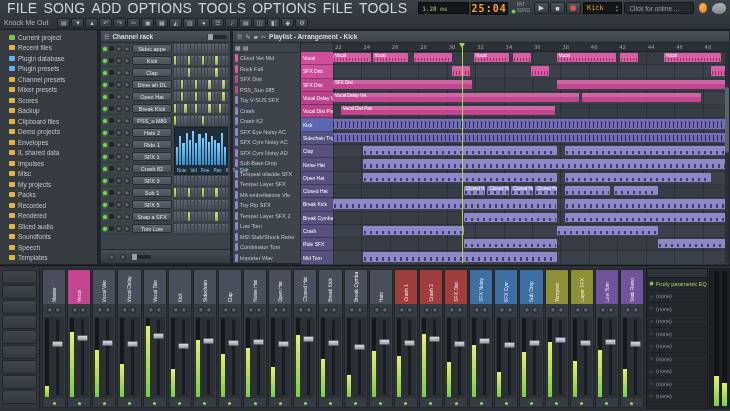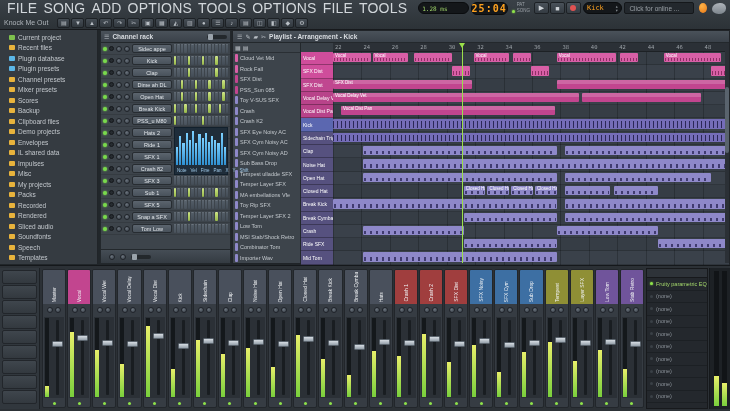--- a/index.html
+++ b/index.html
@@ -4,21 +4,21 @@
 <style>
 *{box-sizing:border-box;margin:0;padding:0}
 html,body{width:730px;height:411px;overflow:hidden}
 body{position:relative;background:#21262a;font-family:"Liberation Sans",sans-serif;-webkit-user-select:none;user-select:none}
 
 
 .toolbar{position:absolute;left:0;top:0;width:730px;height:30px;background:linear-gradient(#3a4147,#2c3237);border-bottom:1px solid #17191c;z-index:20}
 .tb-row1{height:16px;display:flex;align-items:center;padding:0 4px;gap:2px}
 .tb-row2{height:13px;display:flex;align-items:center;padding:0 4px;gap:1px}
 .menu-item{font-size:14px;color:#d2d7db;padding:0 3px;letter-spacing:.2px;cursor:default}
-.lcd{background:#14171a;border:1px solid #0a0c0e;border-radius:6px;color:#ffa21f;font-family:"DejaVu Sans Mono",monospace;display:flex;align-items:center;justify-content:center}
+.lcd{background:#14171a;border:1px solid #0a0c0e;border-radius:0;color:#ffa21f;font-family:"DejaVu Sans Mono",monospace;display:flex;align-items:center;justify-content:center}
 .hint-panel{width:62px;height:12px;font-size:6px;color:#9fd468;justify-content:flex-start;padding:0 3px;gap:3px;margin-left:6px}
 .time-lcd{width:40px;height:13px;font-size:10px;font-weight:bold;letter-spacing:1px}
 .patsong{display:flex;flex-direction:column;justify-content:center;line-height:6px;padding:0 2px}
 .patsong span{font-size:4.5px;color:#9aa0a6;display:flex;align-items:center;gap:2px}
 .patsong i{width:3px;height:3px;border-radius:50%;background:#3a4046;display:inline-block}
 .patsong .on i{background:#8ee24a;box-shadow:0 0 2px #8ee24a}
 .transport{display:flex;gap:1px}
 .tbtn{width:15px;height:12px;background:linear-gradient(#4a525a,#343b42);border:1px solid #1d2125;border-radius:2px;display:flex;align-items:center;justify-content:center;font-size:7px;color:#cfd4d9}
 .tbtn .rec-dot{width:6px;height:6px;border-radius:50%;background:#e05252}
 .pattern-box{width:48px;height:12px;font-size:7px;padding:0 3px;justify-content:space-between}

